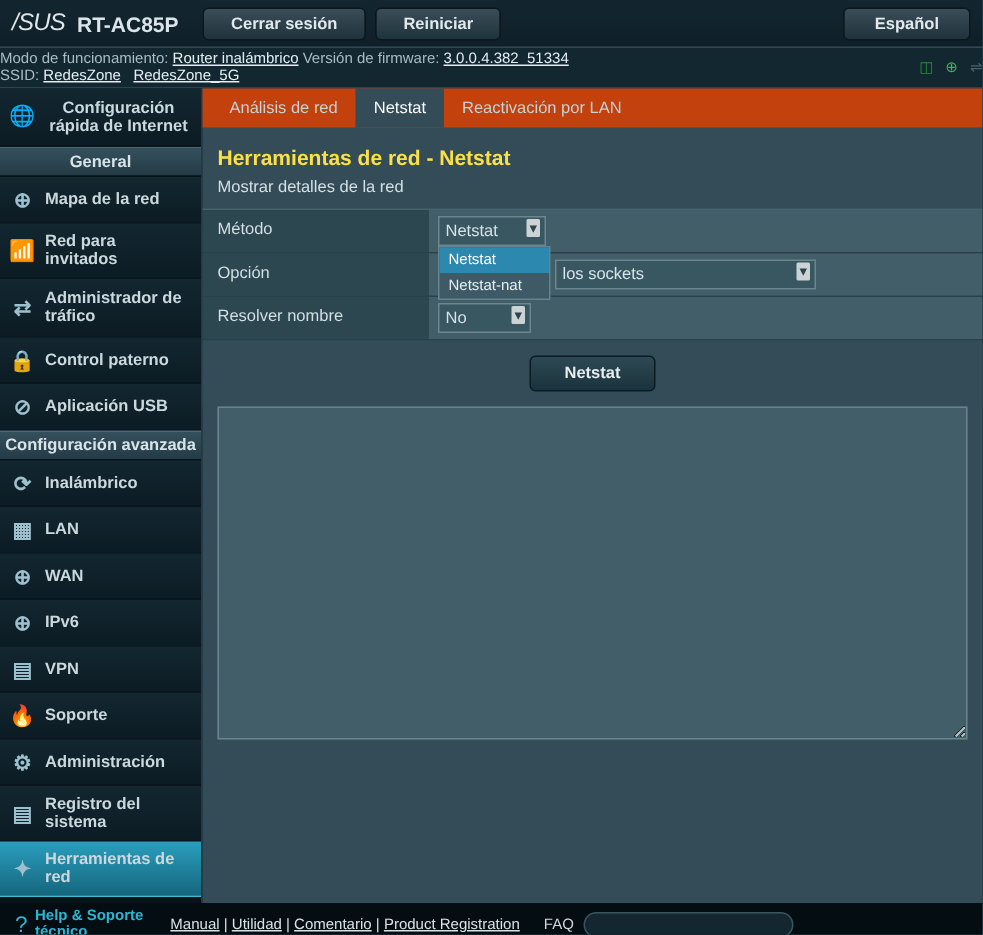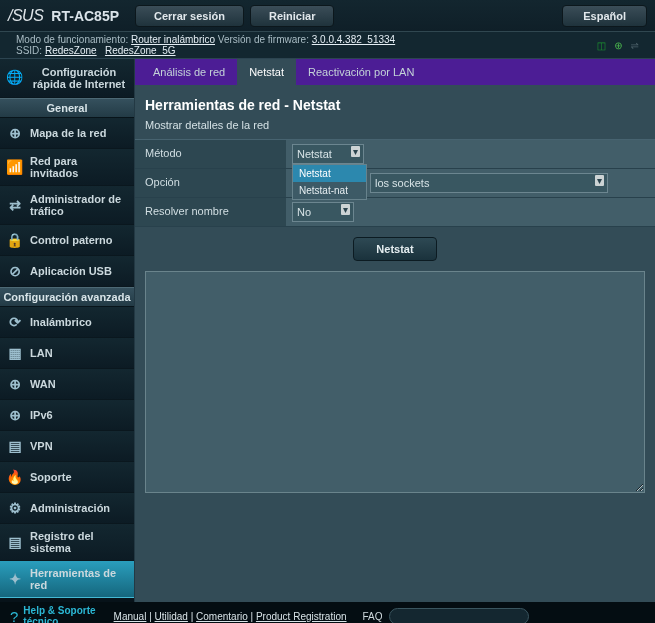--- a/index.html
+++ b/index.html
@@ -52,21 +52,21 @@
     font-weight: bold;
     font-size: 11px;
     padding: 4px 20px;
     border-radius: 4px;
     margin-right: 8px;
     cursor: pointer;
   }
   .statusbar {
     display: flex;
     align-items: center;
-    padding: 2px 16px;
+    padding: 2px 0;
     font-size: 10px;
     color: #a9bcc4;
     background: #132730;
     border-bottom: 1px solid #2c4450;
     gap: 38px;
   }
   .statusbar .sb-link { color: #e5eef4; text-decoration: underline; cursor: pointer; }
   .sicons { margin-left: auto; display: flex; gap: 8px; align-items: center; }
   .sicon1 { color: #1c932f; }
   .sicon2 { color: #49b14d; }
@@ -119,38 +119,38 @@
   .side-item .label { flex: 1; }
 
   .main {
     flex: 1;
     background: #334c57;
     display: flex;
     flex-direction: column;
   }
   .tabs {
     display: flex;
-    background: #4c1d95;
+    background: #c2410c;
     padding: 0 6px;
   }
   .tab {
     padding: 7px 12px;
     font-size: 11px;
     color: #c4d3d8;
     cursor: pointer;
   }
   .tab.active {
     background: #334c57;
     color: #fff;
   }
   .title {
     padding: 12px 10px 6px 10px;
     font-size: 14px;
     font-weight: bold;
-    color: #ffffff;
+    color: #fde047;
   }
   .subtitle {
     padding: 0 10px 8px;
     font-size: 11px;
     color: #d3e0e4;
     border-bottom: 1px solid #476370;
   }
   .formrow {
     display: flex;
     border-bottom: 1px solid #28414c;
@@ -178,21 +178,21 @@
     appearance: none;
     position: relative;
   }
   .selwrap { position: relative; display: inline-block; }
   .selwrap::after {
     content: "▾"; position: absolute; right: 4px; top: 2px;
     color: #2b444e; font-size: 10px; pointer-events: none;
     background: #ccd3d4; padding: 0 2px; border-radius: 1px;
   }
   .sel.narrow { width: 62px; }
-  .sel.wide { width: 238px; }
+  .sel.wide { width: 174px; }
   .dropdown {
     position: absolute;
     top: 24px;
     left: 6px;
     width: 75px;
     background: #3d5a66;
     border: 1px solid #67828c;
     z-index: 10;
   }
   .dd-item {

